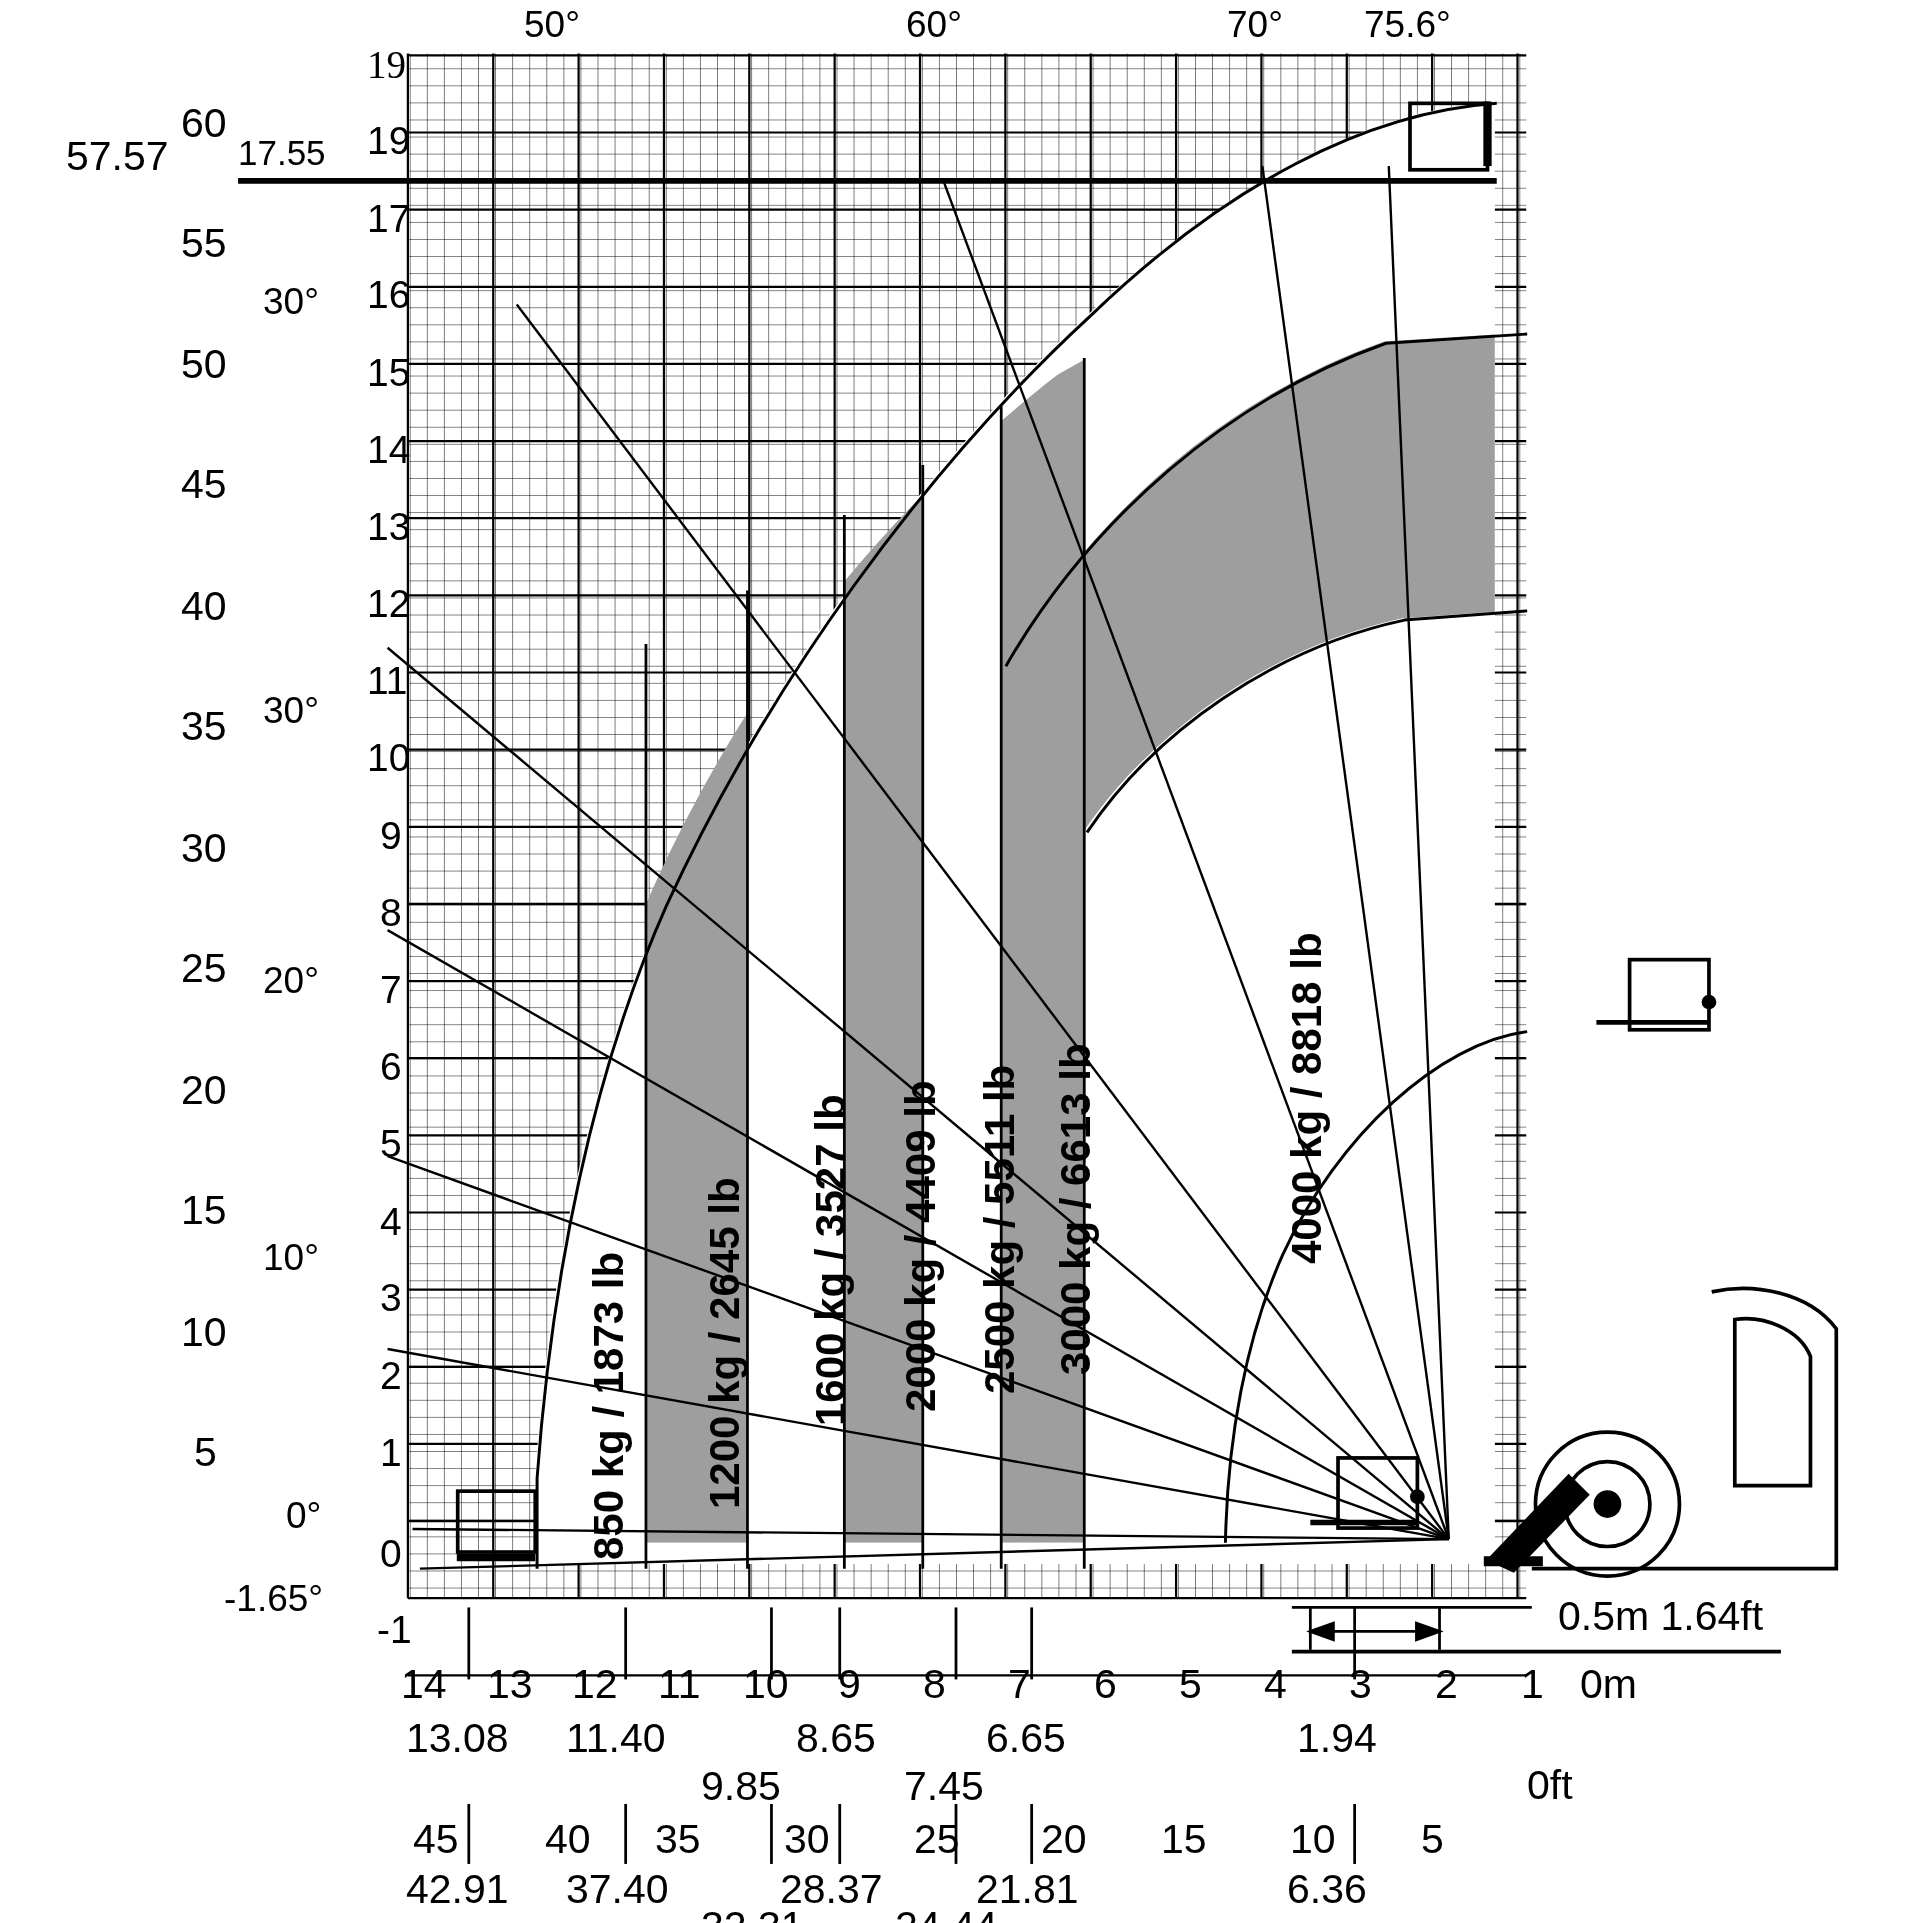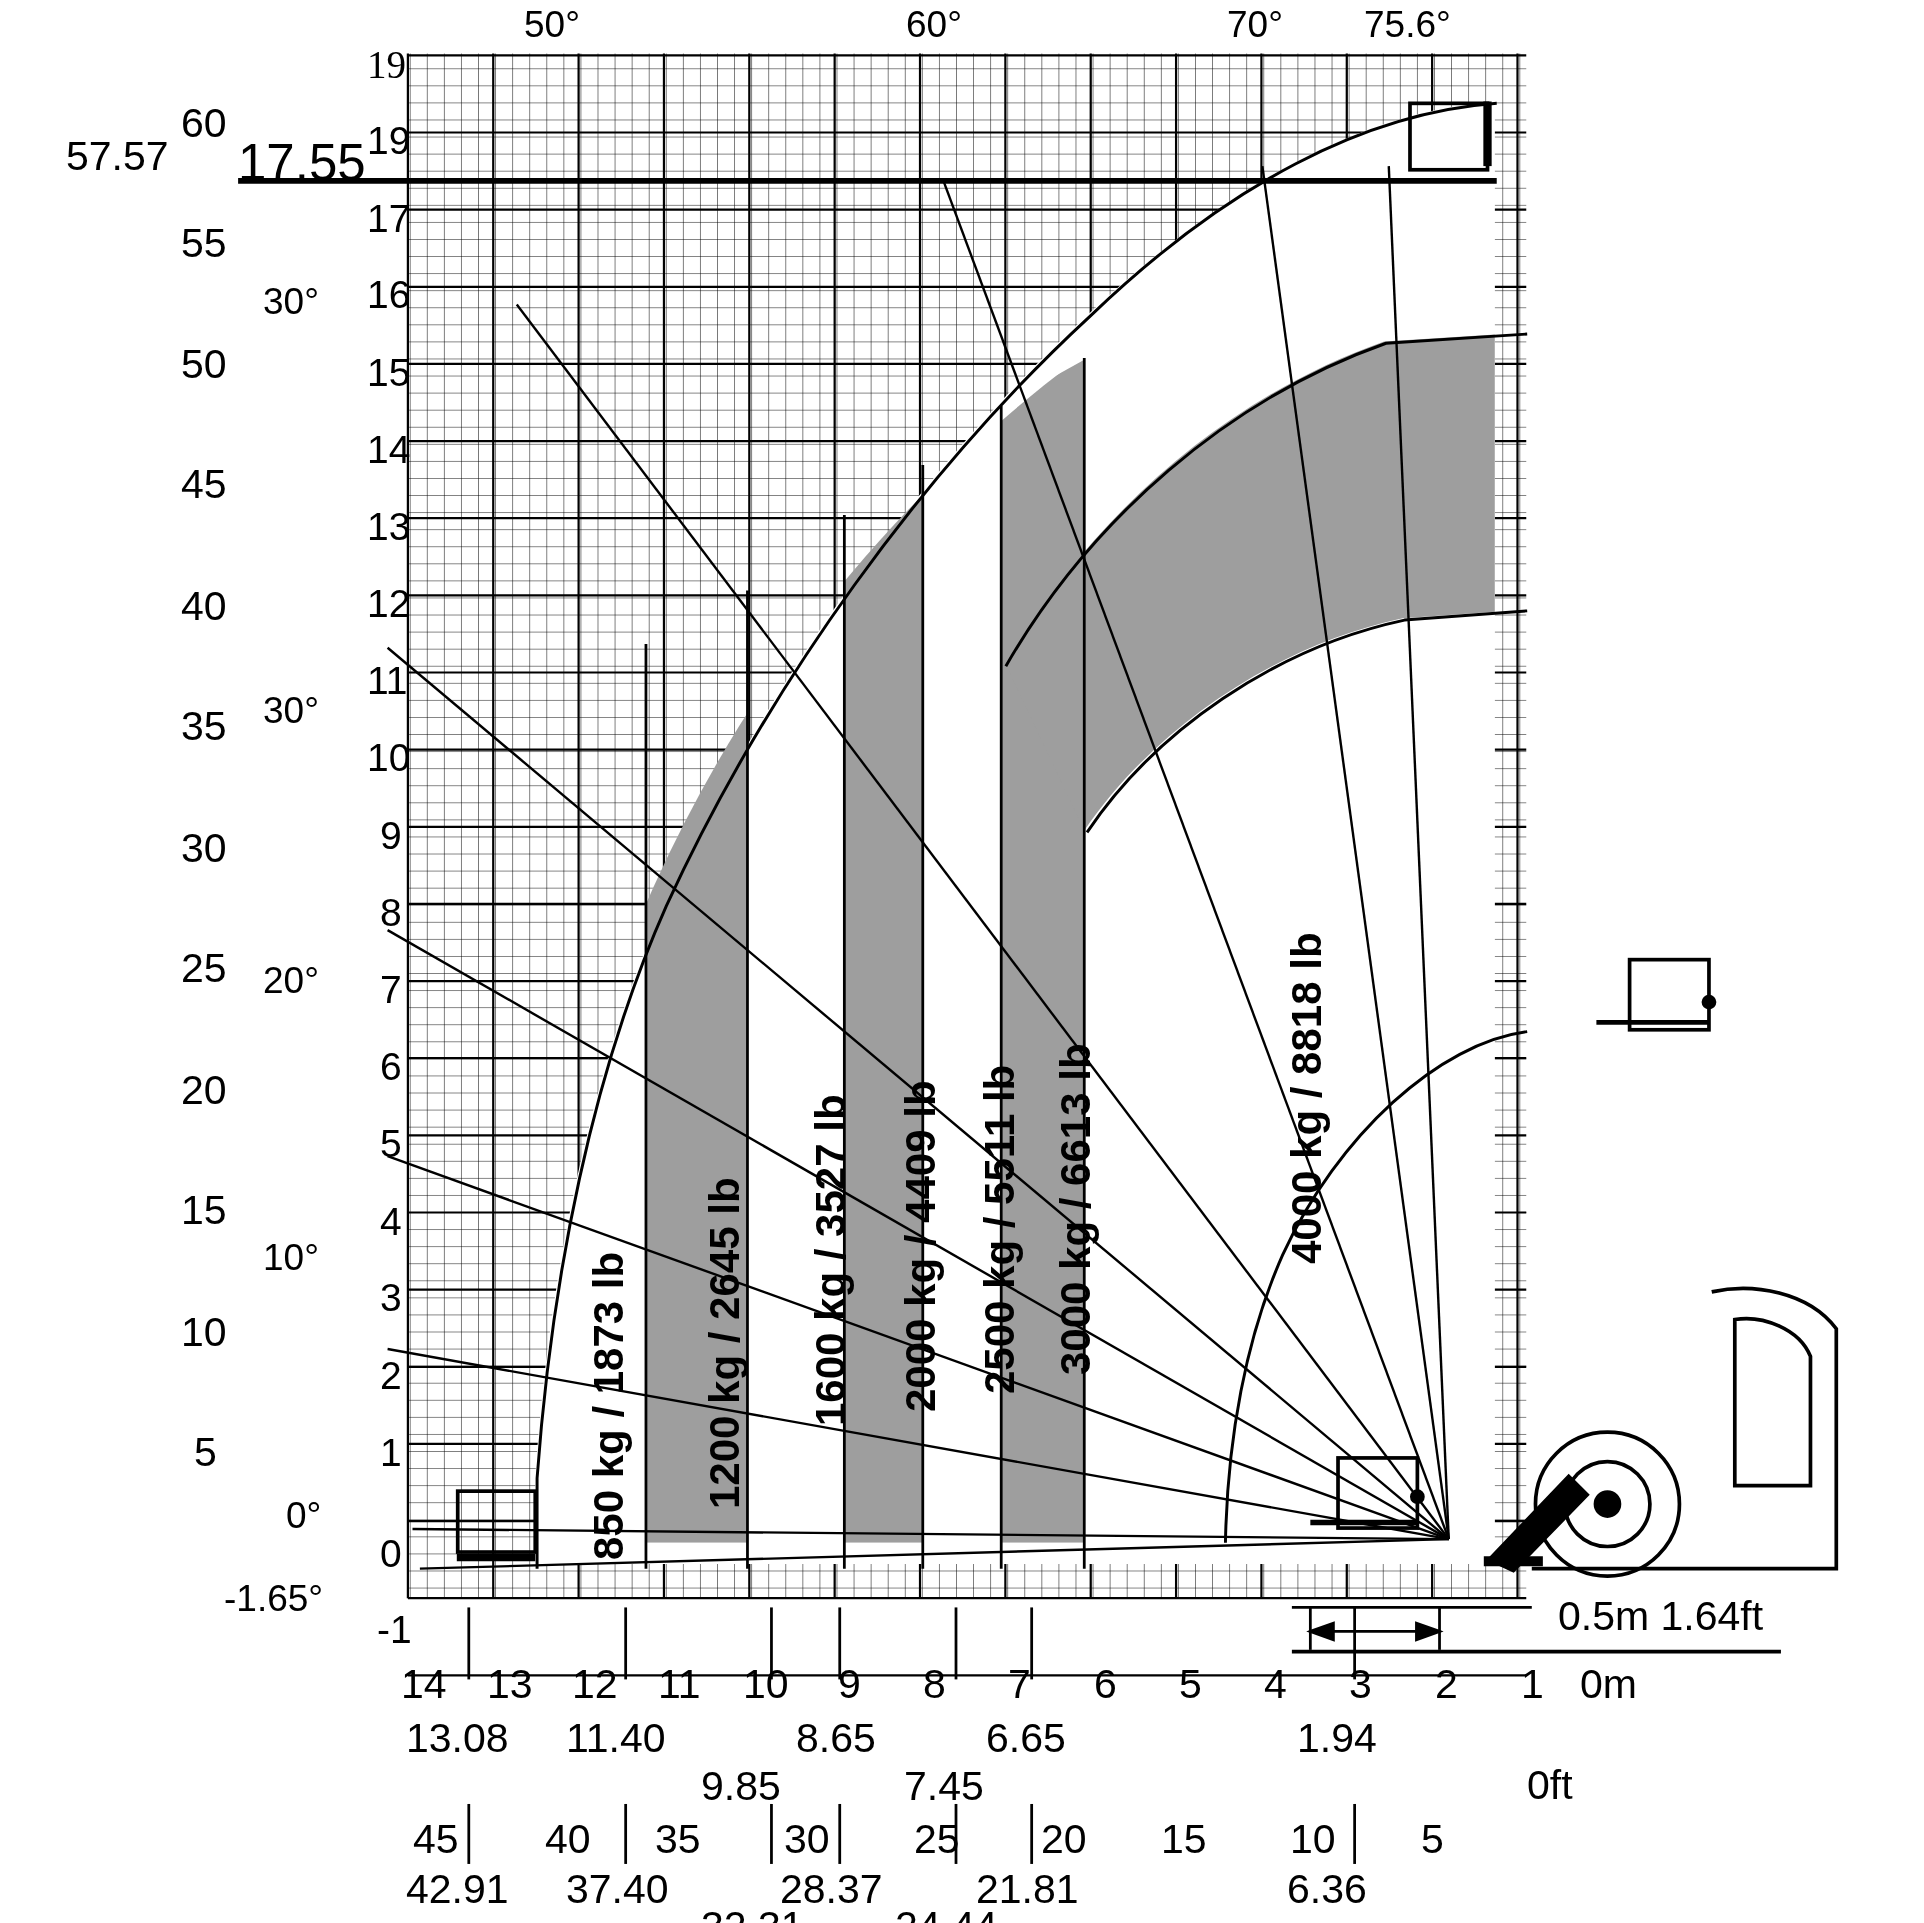--- a/index.html
+++ b/index.html
@@ -213,21 +213,21 @@
   <div class="lbl" style="left:1364px;top:3.7px;font-size:37px;">75.6°</div>
 
   <div class="lbl" style="left:263px;top:281px;font-size:37px;">30°</div>
   <div class="lbl" style="left:263px;top:663px;font-size:37px;margin-top:27px;">30°</div>
   <div class="lbl" style="left:263px;top:960px;font-size:37px;">20°</div>
   <div class="lbl" style="left:263px;top:1237px;font-size:37px;">10°</div>
   <div class="lbl" style="left:286px;top:1495px;font-size:37px;">0°</div>
   <div class="lbl" style="left:224px;top:1578px;font-size:37px;">-1.65°</div>
 
   <div class="lbl" style="left:66px;top:133px;font-size:41px;">57.57</div>
-  <div class="lbl" style="left:238px;top:133px;font-size:51px;">17.55</div>
+  <div class="lbl" style="left:238px;top:133px;font-size:35px;">17.55</div>
 
   <div class="lbl" style="left:367px;top:42px;font-size:39px;font-family:Liberation Serif, serif;">19</div>
   <div class="lbl" style="left:367px;top:119px;font-size:39px;">19</div>
   <div class="lbl" style="left:367px;top:197px;font-size:39px;">17</div>
   <div class="lbl" style="left:367px;top:273px;font-size:39px;">16</div>
   <div class="lbl" style="left:367px;top:351px;font-size:39px;">15</div>
   <div class="lbl" style="left:367px;top:428px;font-size:39px;">14</div>
   <div class="lbl" style="left:367px;top:505px;font-size:39px;">13</div>
   <div class="lbl" style="left:367px;top:582px;font-size:39px;">12</div>
   <div class="lbl" style="left:367px;top:659px;font-size:39px;">11</div>

